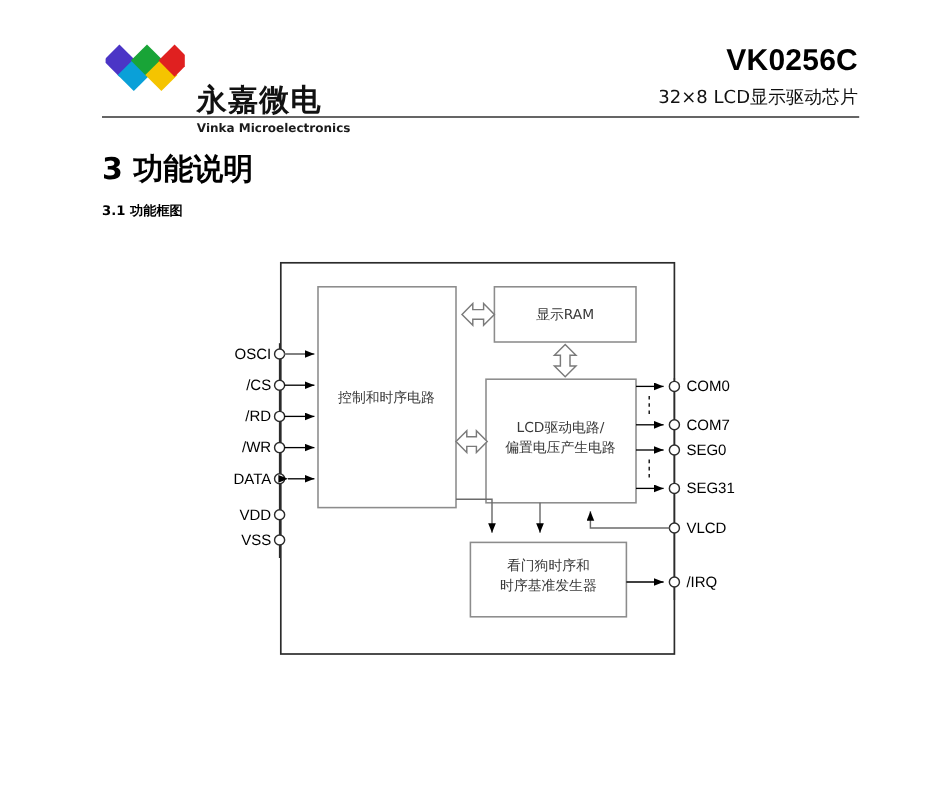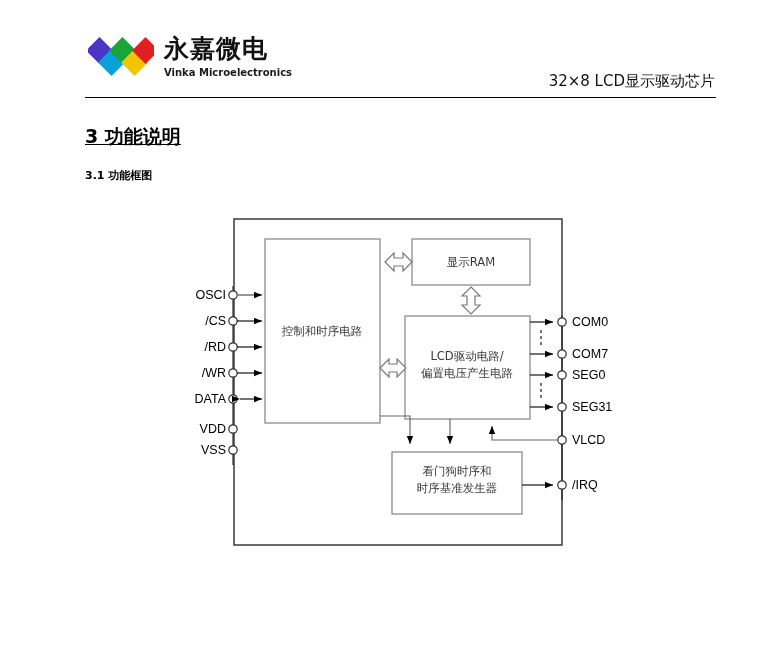--- a/index.html
+++ b/index.html
@@ -43,20 +43,21 @@
     width: 160px;
   }
   .logo-cn {
     font-family: "DejaVu Sans", "Liberation Sans", sans-serif;
     font-size: 25px;
     font-weight: bold;
     letter-spacing: 1px;
     line-height: 31px;
     color: #111;
     white-space: nowrap;
+    margin-top: 35px;
   }
   .logo-en {
     font-family: "DejaVu Sans", "Liberation Sans", sans-serif;
     font-size: 10px;
     font-weight: bold;
     color: #1b1b1b;
     line-height: 14px;
     margin-top: 2px;
     white-space: nowrap;
   }
@@ -88,24 +89,23 @@
     height: 1px;
     background: #000;
   }
 
   
   .h-section {
     position: absolute;
     left: 85px;
     top: 124px;
     font-family: "DejaVu Sans", "Liberation Sans", sans-serif;
-    font-size: 19px;
-    font-weight: bold;
-    white-space: nowrap;
-    text-decoration: underline;
+    font-size: 25px;
+    font-weight: bold;
+    white-space: nowrap;
   }
   .h-sub {
     position: absolute;
     left: 85px;
     top: 168px;
     font-family: "DejaVu Sans", "Liberation Sans", sans-serif;
     font-size: 11px;
     font-weight: bold;
     white-space: nowrap;
   }
@@ -146,20 +146,21 @@
         <rect x="37" y="18" width="19" height="19" transform="rotate(45 46.5 27.5)" fill="#f5c400"></rect>
         <rect x="48" y="6" width="19" height="19" transform="rotate(45 57.5 15.5)" fill="#e02020"></rect>
       </g>
     </svg>
     <div class="logo-text-block">
       <div class="logo-cn">永嘉微电</div>
       <div class="logo-en">Vinka Microelectronics</div>
     </div>
   </div>
 
+  <div class="part-number">VK0256C</div>
   <div class="part-desc">32×8 LCD显示驱动芯片</div>
   <div class="header-rule"></div>
 </div>
 
 <div class="h-section">3  功能说明</div>
 <div class="h-sub">3.1  功能框图</div>
 
 <div class="diagram">
 <svg width="783" height="666" viewBox="0 0 783 666" xmlns="http://www.w3.org/2000/svg">
   <defs>

